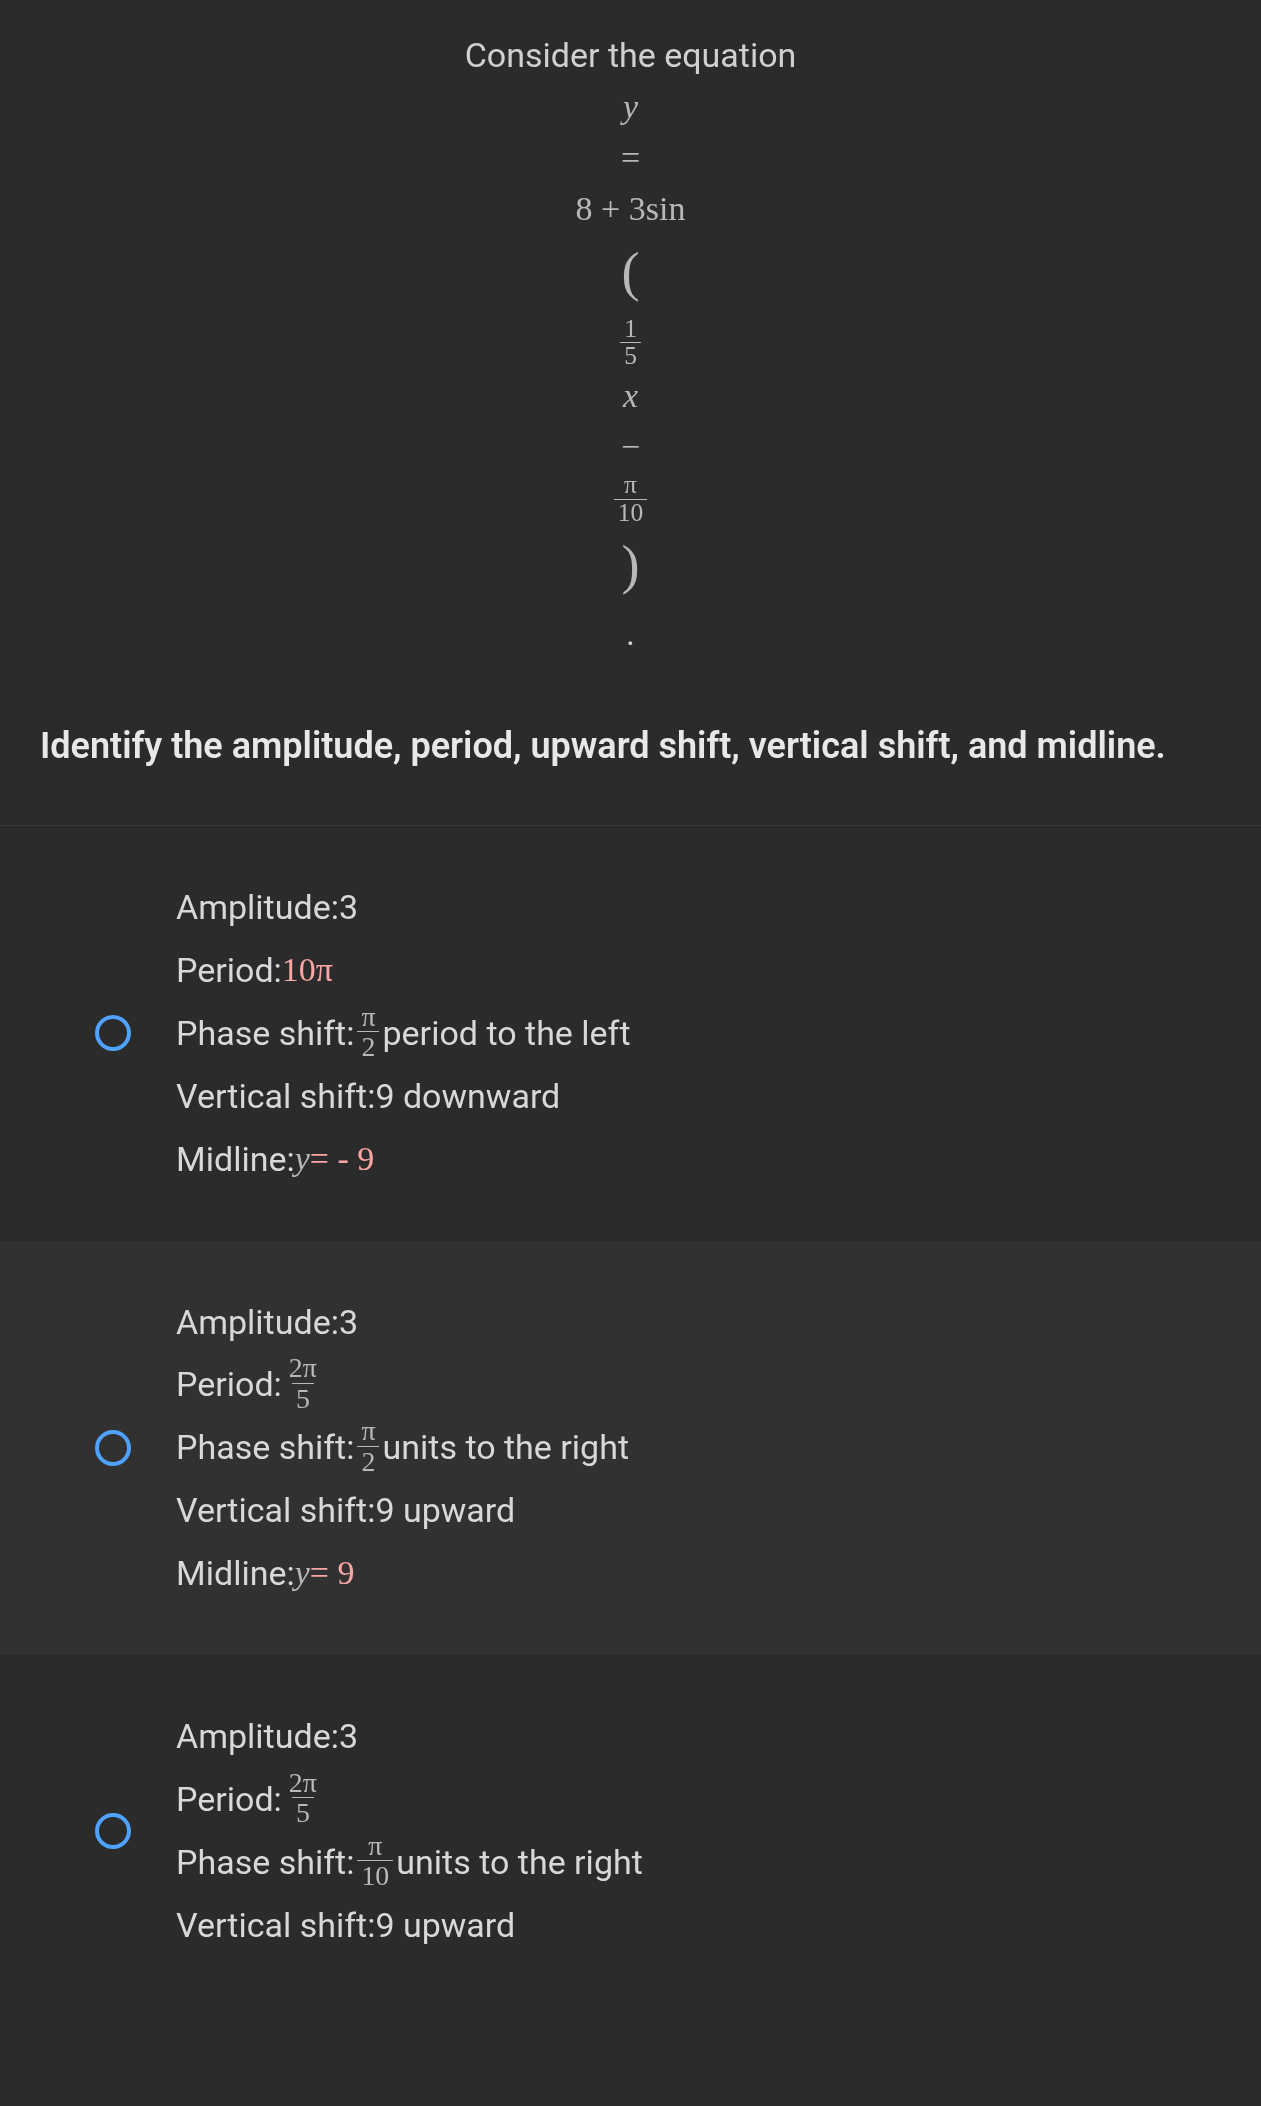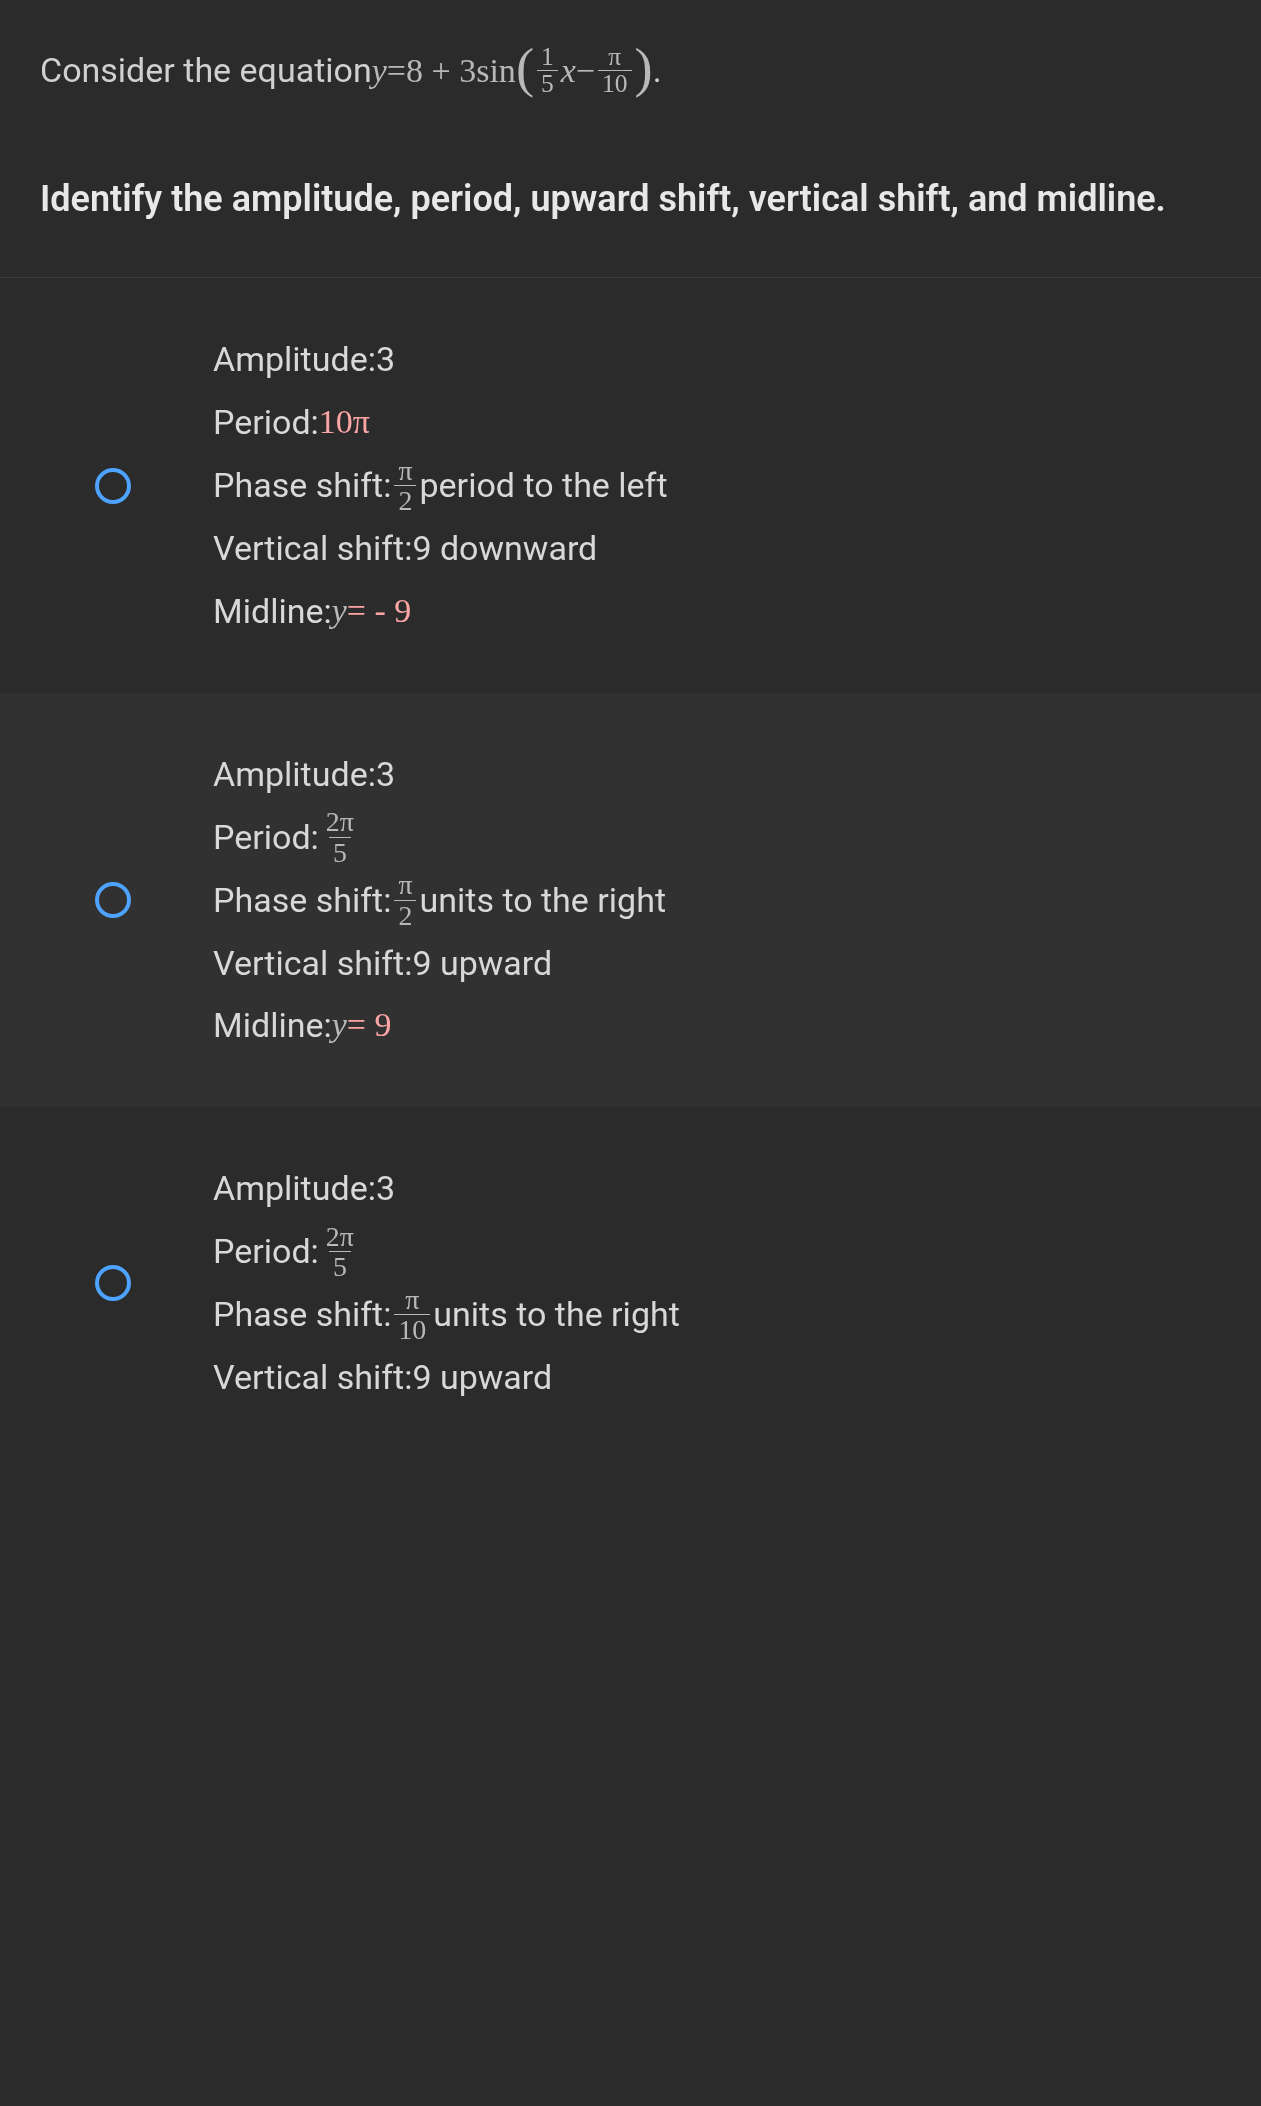--- a/index.html
+++ b/index.html
@@ -15,20 +15,21 @@
     border-bottom: 1px solid #3a3a3a;
   }
   .equation-line {
     font-size: 34px;
     line-height: 1.5;
     color: #d0d0d0;
     display: flex;
     align-items: center;
     flex-wrap: wrap;
     margin-bottom: 60px;
+    flex-direction: column;
   }
   .equation-line .math { color: #b8b8b8; font-style: italic; font-family: Georgia, serif;}
   .prompt {
     font-size: 36px;
     font-weight: 600;
     line-height: 1.55;
     color: #e8e8e8;
   }
   .frac {
     display: inline-flex;
@@ -66,21 +67,21 @@
     border: 4px solid #4da3ff;
     border-radius: 50%;
     flex-shrink: 0;
     background: transparent;
   }
   .answer {
     font-size: 34px;
     line-height: 1.85;
     color: #d8d8d8;
   }
-  .answer .row { display: flex; align-items: center; flex-wrap: wrap; margin-left: 37px; }
+  .answer .row { display: flex; align-items: flex-start; flex-wrap: wrap; }
   .answer .mathv { color: #b8b8b8; font-style: italic; font-family: Georgia, serif; }
   .answer .mathn { color: #fca5a5; font-family: Georgia, serif; }
   .answer .frac { font-size: 0.82em; }
 </style>
 </head>
 <body>
 
 <div class="question-block">
   <div class="equation-line">
     <span>Consider the equation </span>

